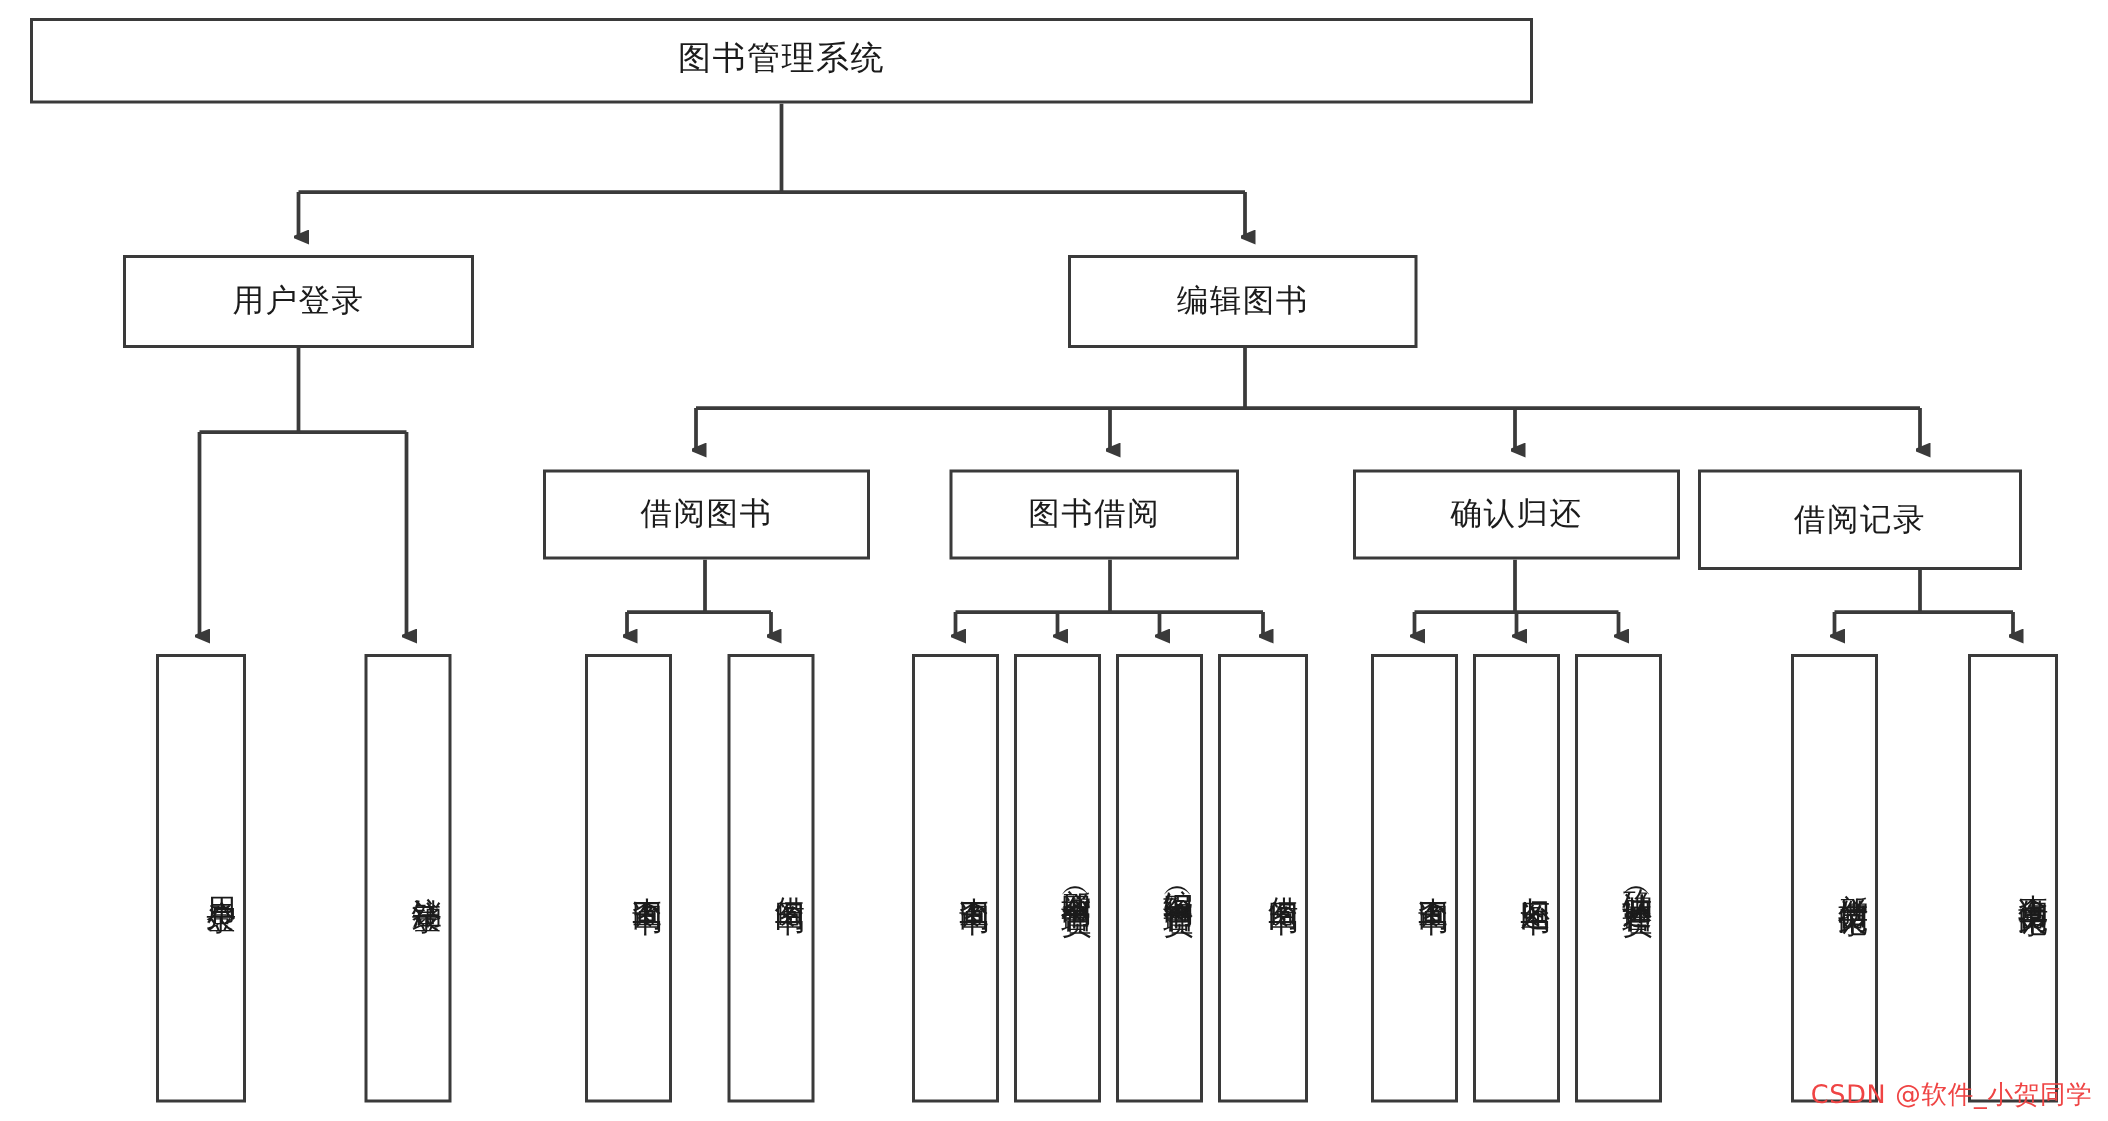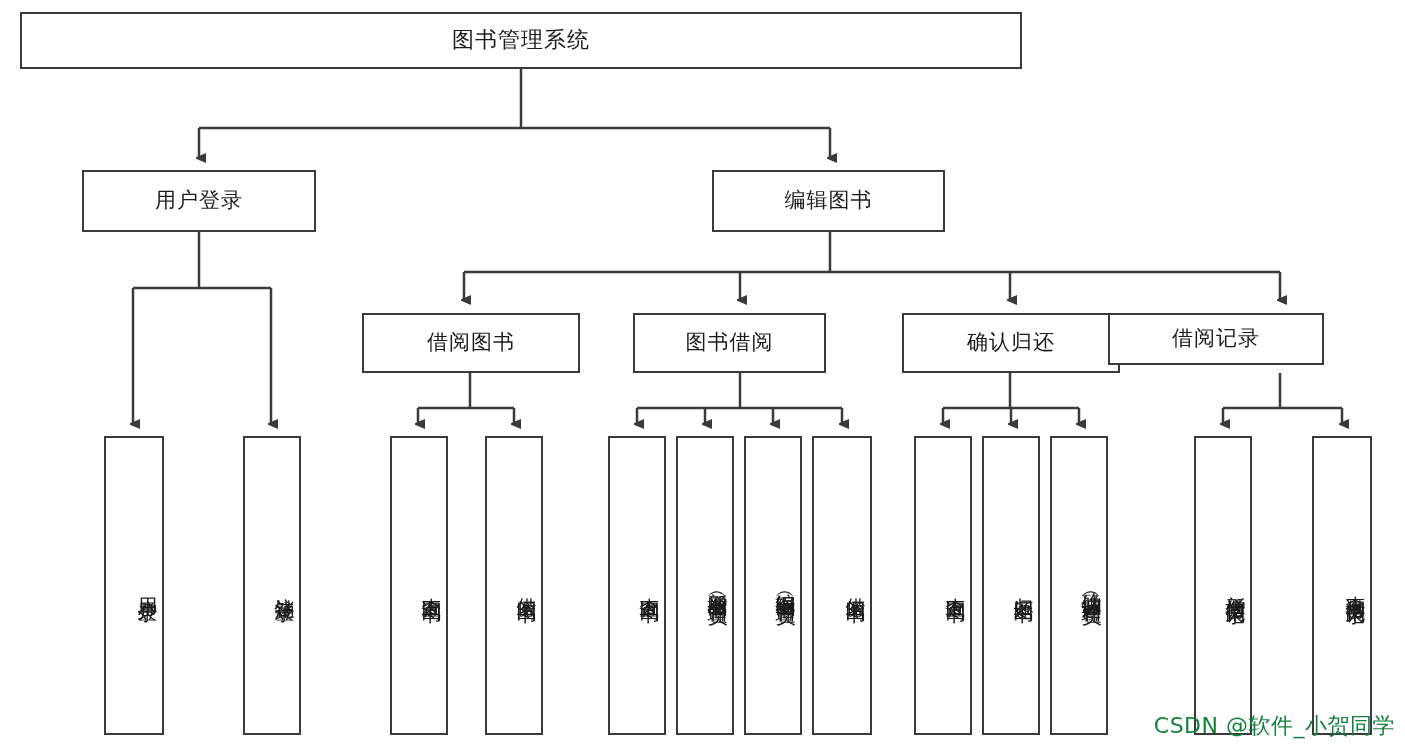--- a/index.html
+++ b/index.html
@@ -56,22 +56,22 @@
     left: 0;
     top: 0;
     width: 1405px;
     height: 747px;
     pointer-events: none;
   }
   .watermark {
     position: absolute;
     right: 10px;
     bottom: 6px;
-    font-size: 22px;
-    color: #15803d;
+    font-size: 17px;
+    color: #ef4444;
     letter-spacing: 0.5px;
     white-space: nowrap;
   }
 </style>
 </head>
 <body>
 
 <div id="canvas">
 
   <svg class="edges" viewBox="0 0 1405 747">
@@ -137,21 +137,21 @@
 
   <div class="node horiz" style="left:362px; top:313px; width:218px; height:60px;">
     <span>借阅图书</span>
   </div>
   <div class="node horiz" style="left:633px; top:313px; width:193px; height:60px;">
     <span>图书借阅</span>
   </div>
   <div class="node horiz" style="left:902px; top:313px; width:218px; height:60px;">
     <span>确认归还</span>
   </div>
-  <div class="node horiz" style="left:1108px; top:313px; width:216px; height:52px;">
+  <div class="node horiz" style="left:1132px; top:313px; width:216px; height:67px;">
     <span>借阅记录</span>
   </div>
 
   <div class="node vert" style="left:104px; top:436px; width:60px; height:299px;">
     <span class="vlabel">用户登录</span>
   </div>
   <div class="node vert" style="left:243px; top:436px; width:58px; height:299px;">
     <span class="vlabel">注销登录</span>
   </div>
   <div class="node vert" style="left:390px; top:436px; width:58px; height:299px;">

